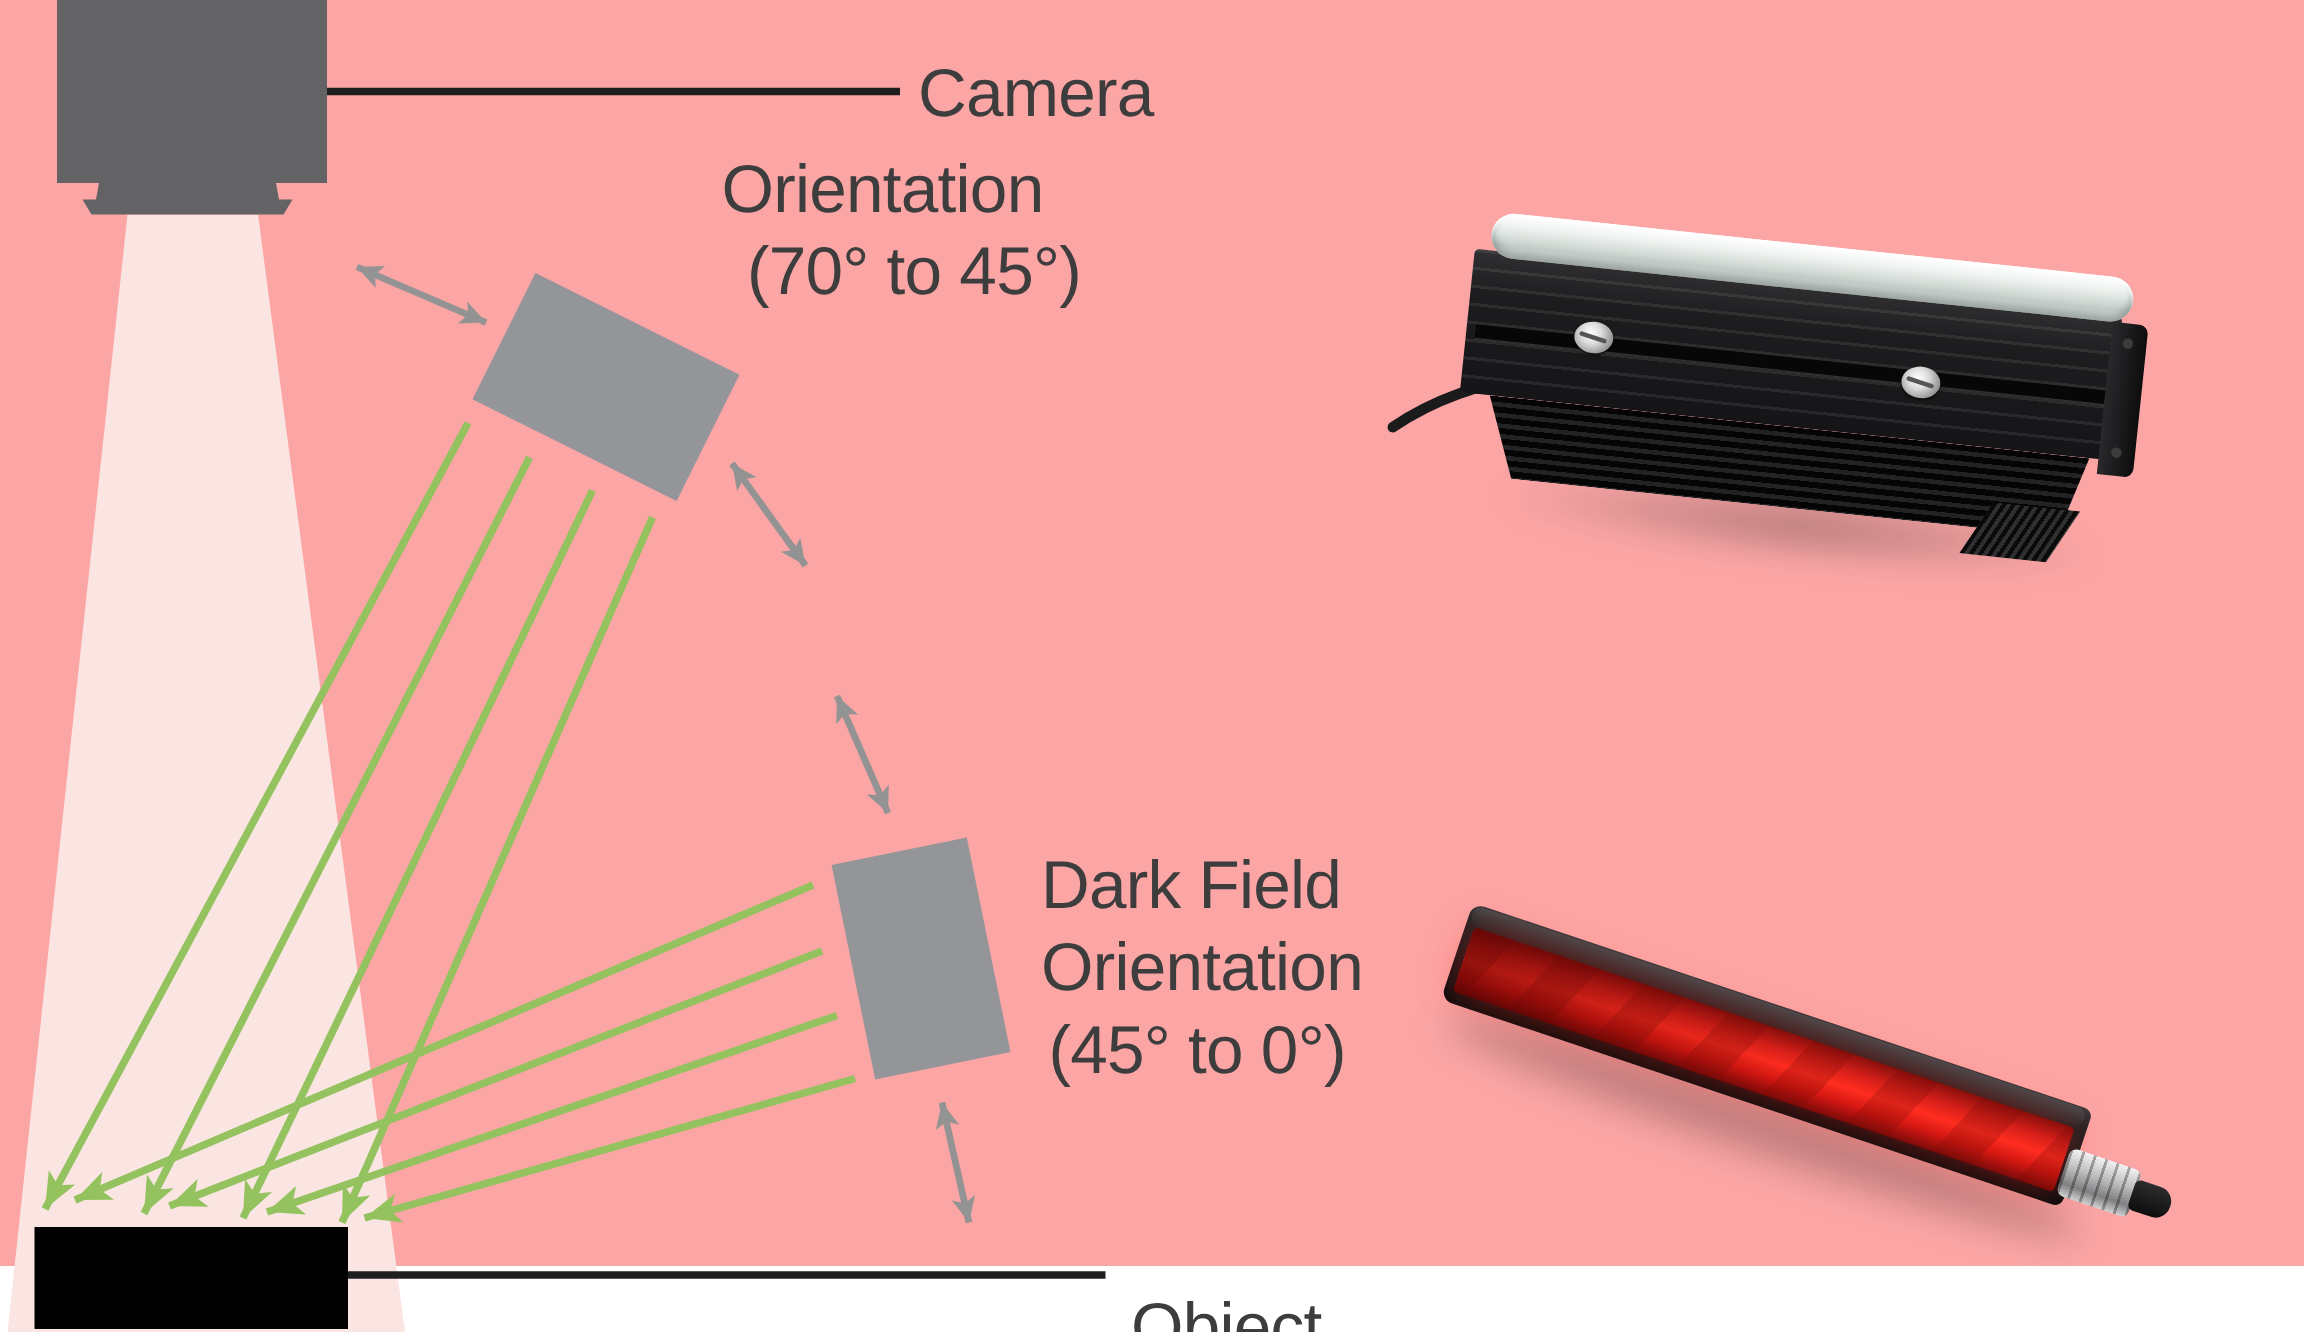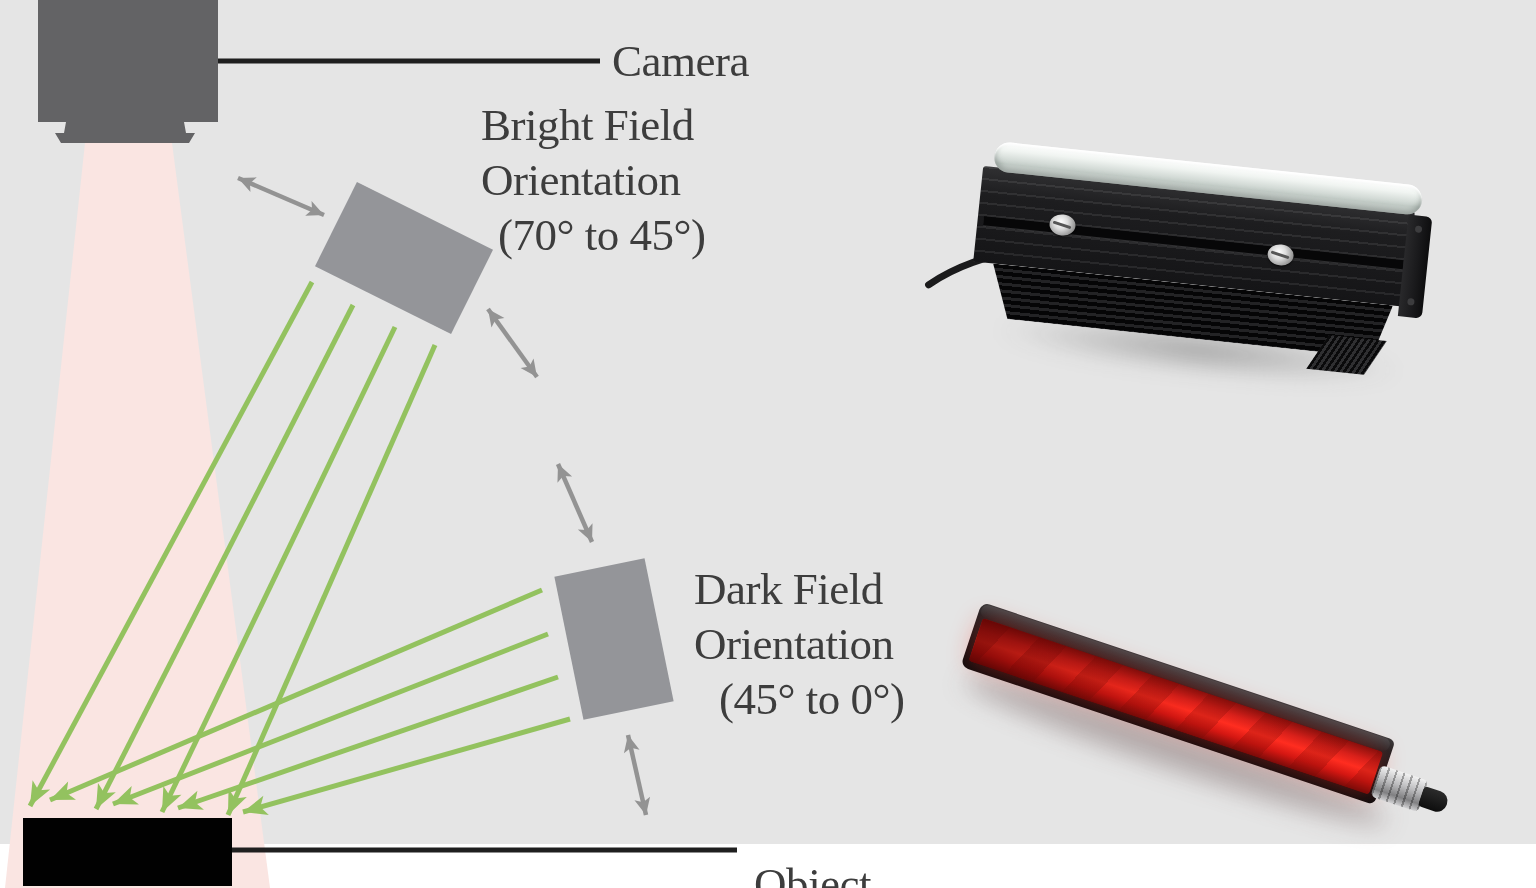--- a/index.html
+++ b/index.html
@@ -1,29 +1,29 @@
 <!DOCTYPE html>
 <html><head>
 <meta charset="utf-8">
 <style>
   html,body{margin:0;padding:0;background:#ffffff;width:1536px;height:888px;overflow:hidden;}
-  .stage{position:relative;width:1536px;height:844px;background:#e5e5e5;
-         font-family:Liberation Serif, serif;}
+  .stage{position:relative;width:1536px;height:844px;background:#fca5a5;
+         font-family:Liberation Sans, sans-serif;}
   svg.diagram{position:absolute;left:0;top:0;}
 
   
   .lbl{position:absolute;color:#3d3d3d;font-size:45px;line-height:55px;
        letter-spacing:-0.5px;white-space:nowrap;}
   .camera-lbl{left:612px;top:34px;}
   .bright-lbl{left:481px;top:98px;}
   .dark-lbl{left:694px;top:562px;}
   .object-lbl{left:754px;top:823px;margin-top:34px;}
   .lbl .ln{display:block;}
   .lbl .indent1{padding-left:17px;}
-  .lbl .indent2{padding-left:5px;margin-left:20px;}
+  .lbl .indent2{padding-left:5px;}
 
   
   .product{position:absolute;transform-origin:0 0;}
   .product *{position:absolute;}
 
   
   .product-top{left:986px;top:140px;width:452px;height:240px;transform:rotate(6deg);}
   .pt-shadow{left:26px;top:164px;width:414px;height:46px;border-radius:50%;
              background:radial-gradient(ellipse at center,rgba(45,45,45,.38),rgba(45,45,45,0) 70%);
              filter:blur(10px);}
@@ -122,21 +122,20 @@
 
     <rect x="23" y="818" width="209" height="68" fill="#010101"></rect>
 
     <line x1="218" y1="61" x2="600" y2="61" stroke="#1f1f1f" stroke-width="5"></line>
     <line x1="232" y1="850" x2="737" y2="850" stroke="#1f1f1f" stroke-width="5"></line>
   </svg>
 
   <div class="lbl camera-lbl">Camera</div>
 
   <div class="lbl bright-lbl">
-    <span class="ln">Bright Field</span>
     <span class="ln">Orientation</span>
     <span class="ln indent1">(70° to 45°)</span>
   </div>
 
   <div class="lbl dark-lbl">
     <span class="ln">Dark Field</span>
     <span class="ln">Orientation</span>
     <span class="ln indent2">(45° to 0°)</span>
   </div>
 

